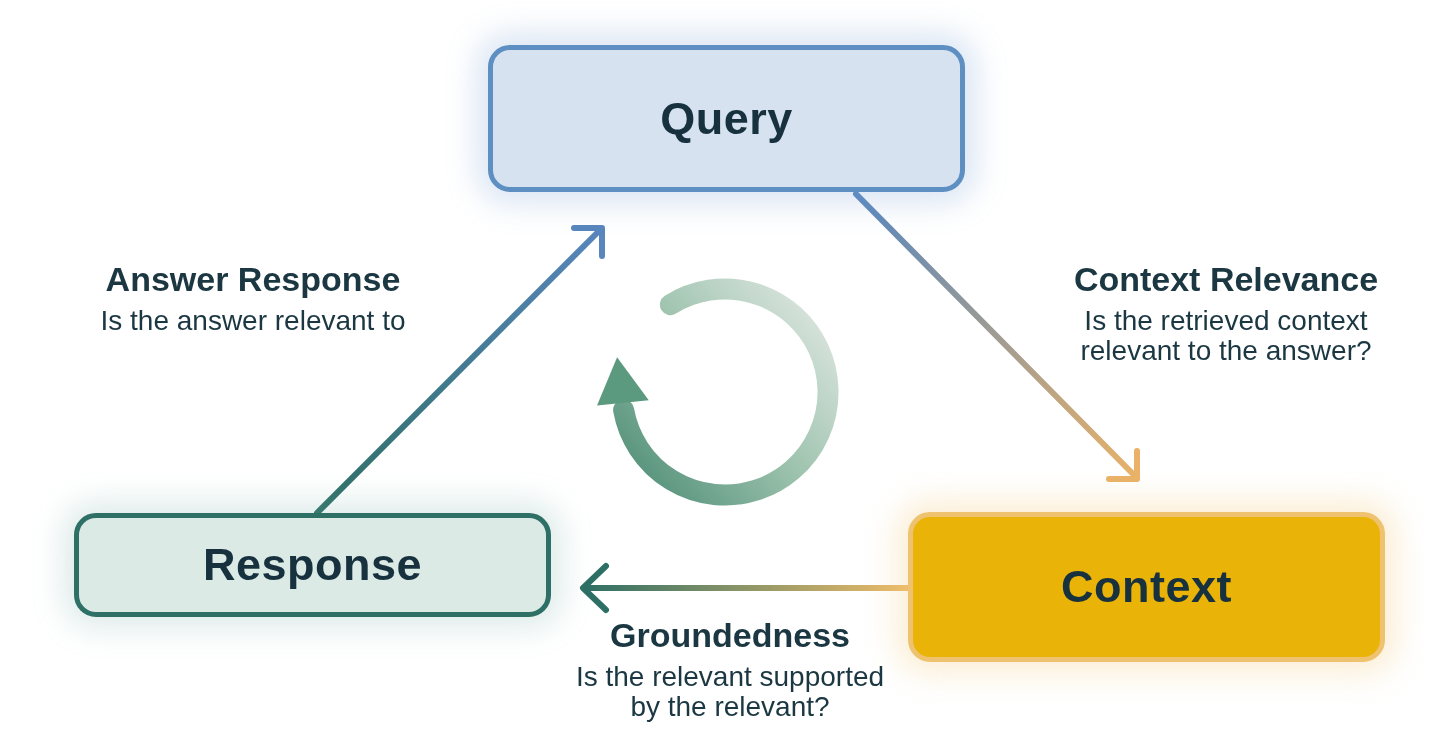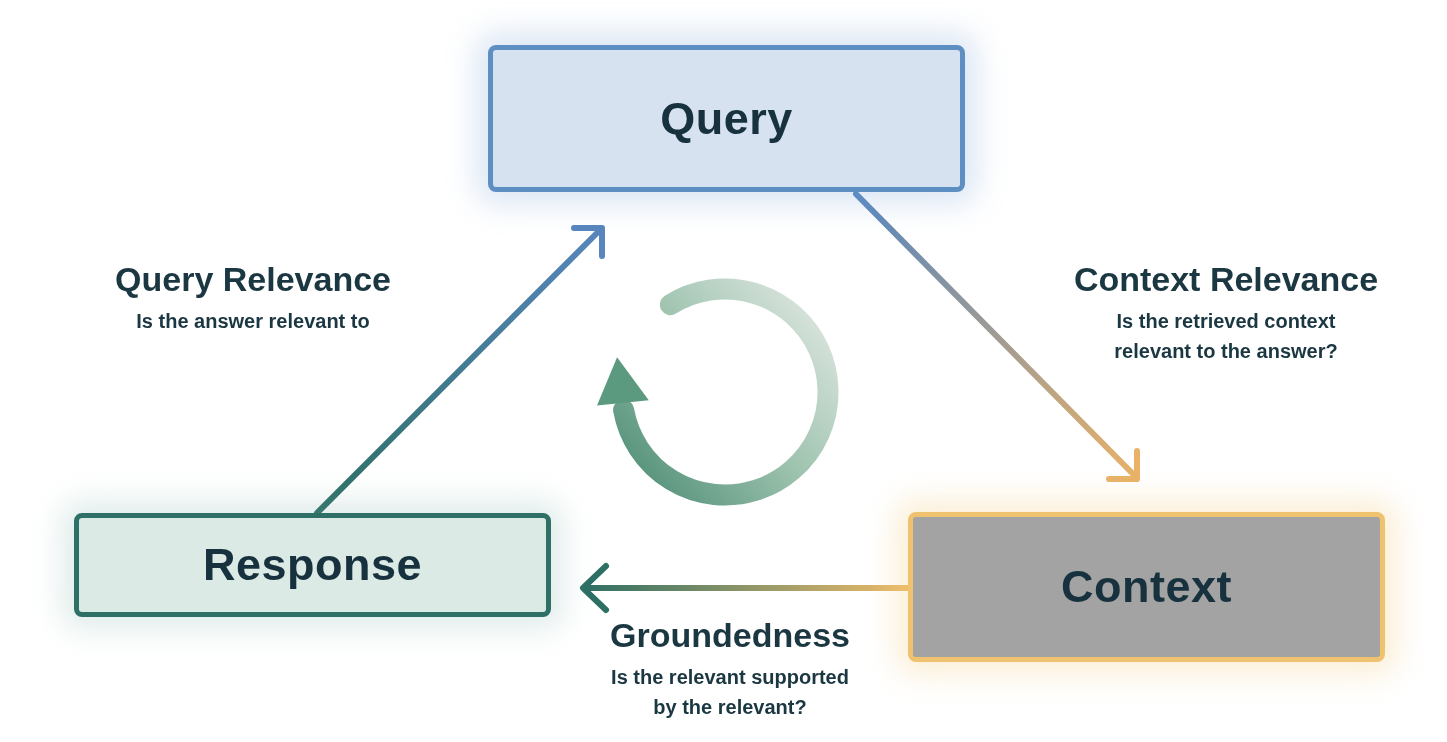--- a/index.html
+++ b/index.html
@@ -16,39 +16,39 @@
     left: 0; top: 0;
     width: 1447px; height: 742px;
     z-index: 1;
   }
   .node {
     position: absolute;
     box-sizing: border-box;
     display: flex;
     align-items: center;
     justify-content: center;
-    border-radius: 8px;
+    border-radius: 22px;
     border: 5px solid;
     z-index: 2;
   }
   .node-query {
     left: 488px; top: 45px; width: 477px; height: 147px;
     background: #d7e2f0;
     border-color: #5d8fc3;
     box-shadow: 0 0 30px 12px rgba(125, 165, 215, 0.28);
   }
   .node-response {
     left: 74px; top: 513px; width: 477px; height: 104px;
     background: #dceae6;
     border-color: #2e6f66;
     box-shadow: 0 0 30px 12px rgba(110, 170, 158, 0.22);
   }
   .node-context {
     left: 908px; top: 512px; width: 477px; height: 150px;
-    background: #a3a3a3;
+    background: #eab308;
     border-color: #eec26e;
     box-shadow: 0 0 30px 12px rgba(242, 198, 115, 0.30);
   }
   .node-label {
     font-size: 45px;
     font-weight: 700;
     color: #17323e;
     letter-spacing: 0.5px;
   }
   .metric {
@@ -60,23 +60,23 @@
   }
   .metric-answer   { left: 73px;   top: 260px; }
   .metric-context  { left: 1046px; top: 260px; }
   .metric-grounded { left: 550px;  top: 616px; }
   .metric-title {
     font-size: 34px;
     font-weight: 700;
     margin-bottom: 7px;
   }
   .metric-desc {
-    font-size: 20px;
+    font-size: 28px;
     line-height: 30px;
-    font-weight: 700;
+    font-weight: 400;
   }
 </style>
 </head>
 <body>
 
 <div class="canvas">
 
   <svg class="arrows-layer" width="1447" height="742" viewBox="0 0 1447 742" xmlns="http://www.w3.org/2000/svg">
     <defs>
       <linearGradient id="gradRQ" gradientUnits="userSpaceOnUse" x1="317" y1="512" x2="602" y2="228">
@@ -125,21 +125,21 @@
 
   <div class="node node-response">
     <span class="node-label">Response</span>
   </div>
 
   <div class="node node-context">
     <span class="node-label">Context</span>
   </div>
 
   <div class="metric metric-answer">
-    <div class="metric-title">Query Relevance</div>
+    <div class="metric-title">Answer Response</div>
     <div class="metric-desc">
       <div>Is the answer relevant to</div>
     </div>
   </div>
 
   <div class="metric metric-context">
     <div class="metric-title">Context Relevance</div>
     <div class="metric-desc">
       <div>Is the retrieved context</div>
       <div>relevant to the answer?</div>

